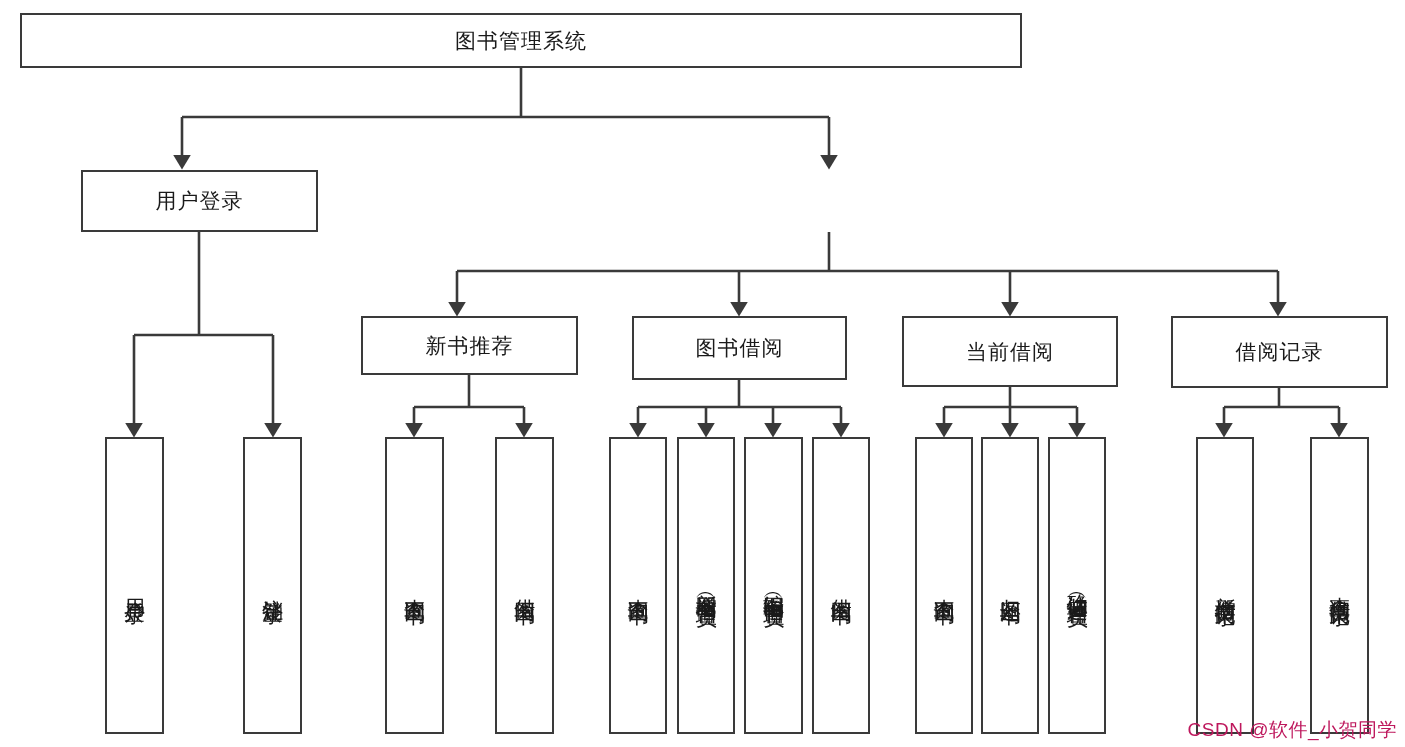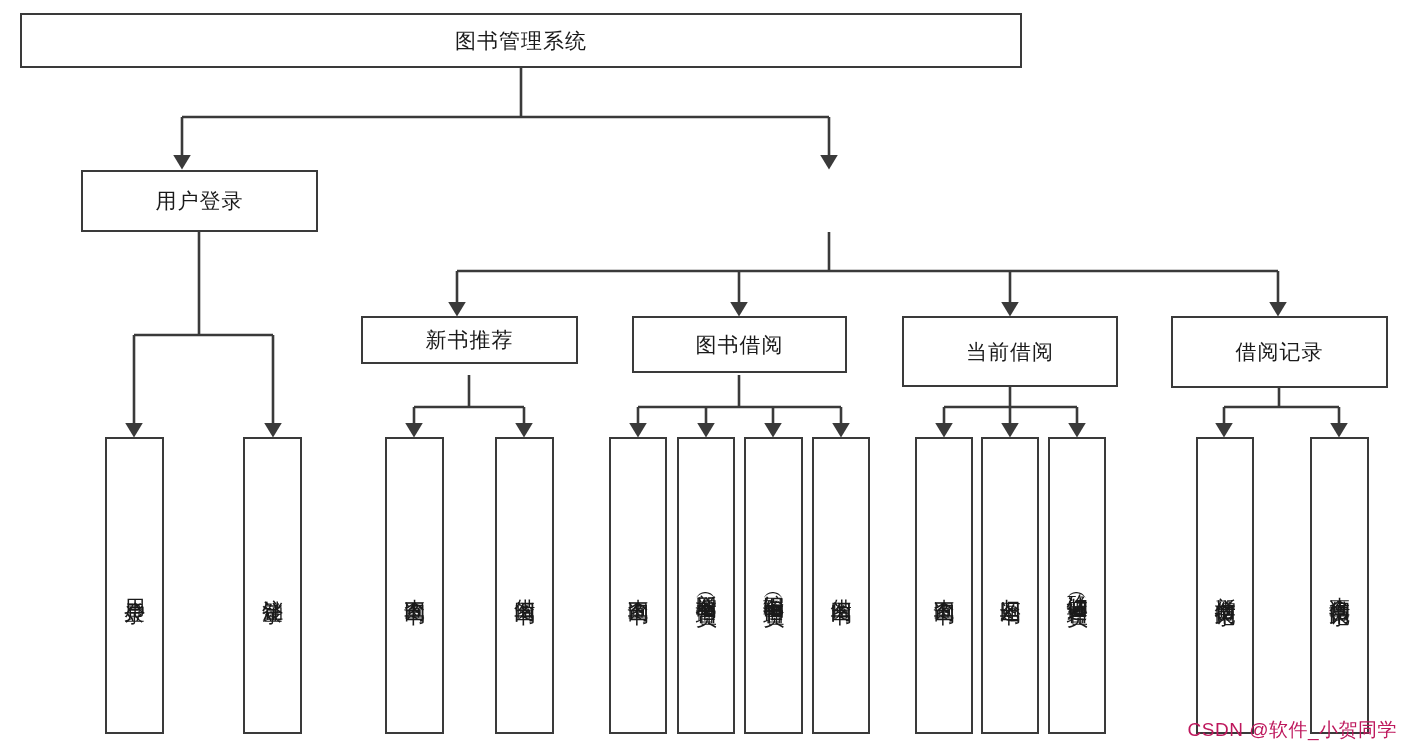--- a/index.html
+++ b/index.html
@@ -120,24 +120,24 @@
   </svg>
 
   <div class="node horiz" style="left:20px; top:13px; width:1002px; height:55px;">
     <span>图书管理系统</span>
   </div>
 
   <div class="node horiz" style="left:81px; top:170px; width:237px; height:62px;">
     <span>用户登录</span>
   </div>
 
-  <div class="node horiz" style="left:361px; top:316px; width:217px; height:48px;">
+  <div class="node horiz" style="left:361px; top:316px; width:217px; height:59px;">
     <span>新书推荐</span>
   </div>
-  <div class="node horiz" style="left:632px; top:316px; width:215px; height:57px;">
+  <div class="node horiz" style="left:632px; top:316px; width:215px; height:64px;">
     <span>图书借阅</span>
   </div>
   <div class="node horiz" style="left:902px; top:316px; width:216px; height:71px;">
     <span>当前借阅</span>
   </div>
   <div class="node horiz" style="left:1171px; top:316px; width:217px; height:72px;">
     <span>借阅记录</span>
   </div>
 
   <div class="node vert" style="left:105px; top:437px; width:59px; height:297px;">

